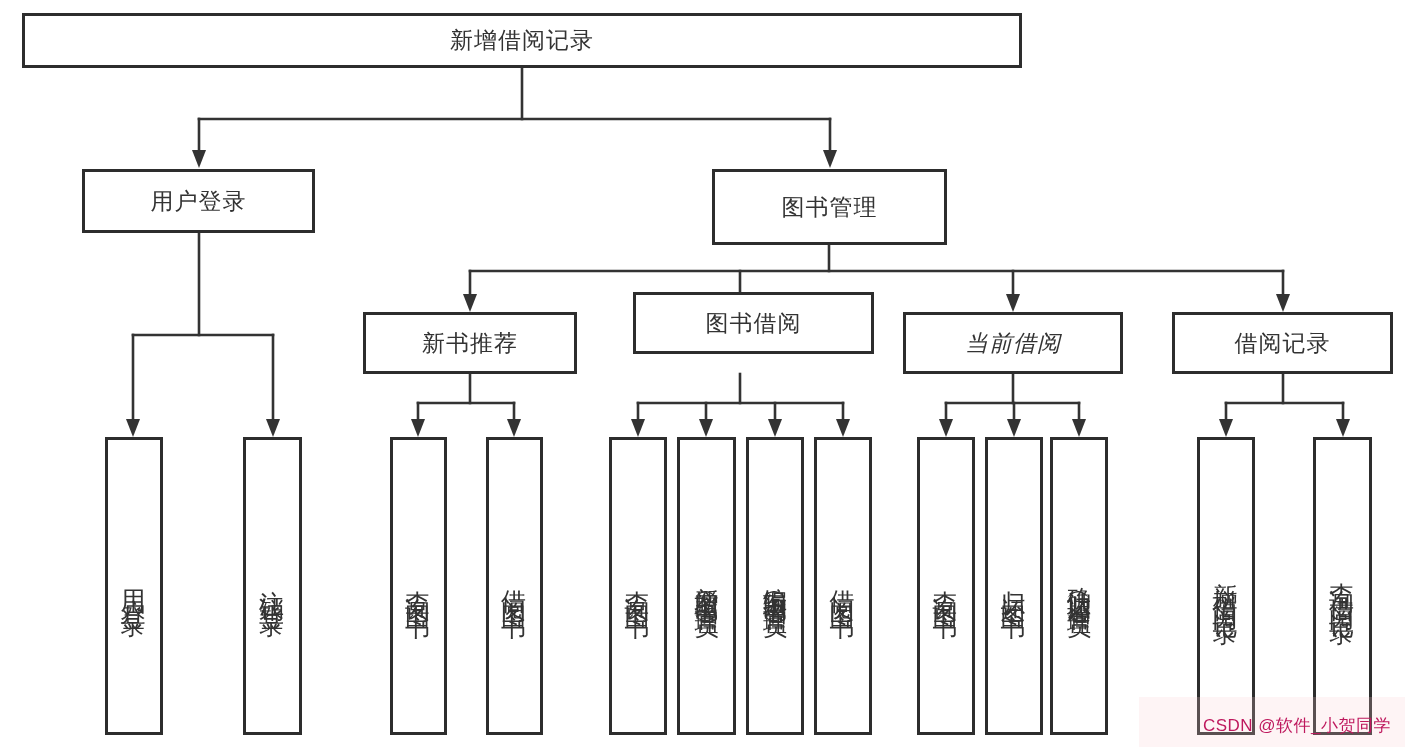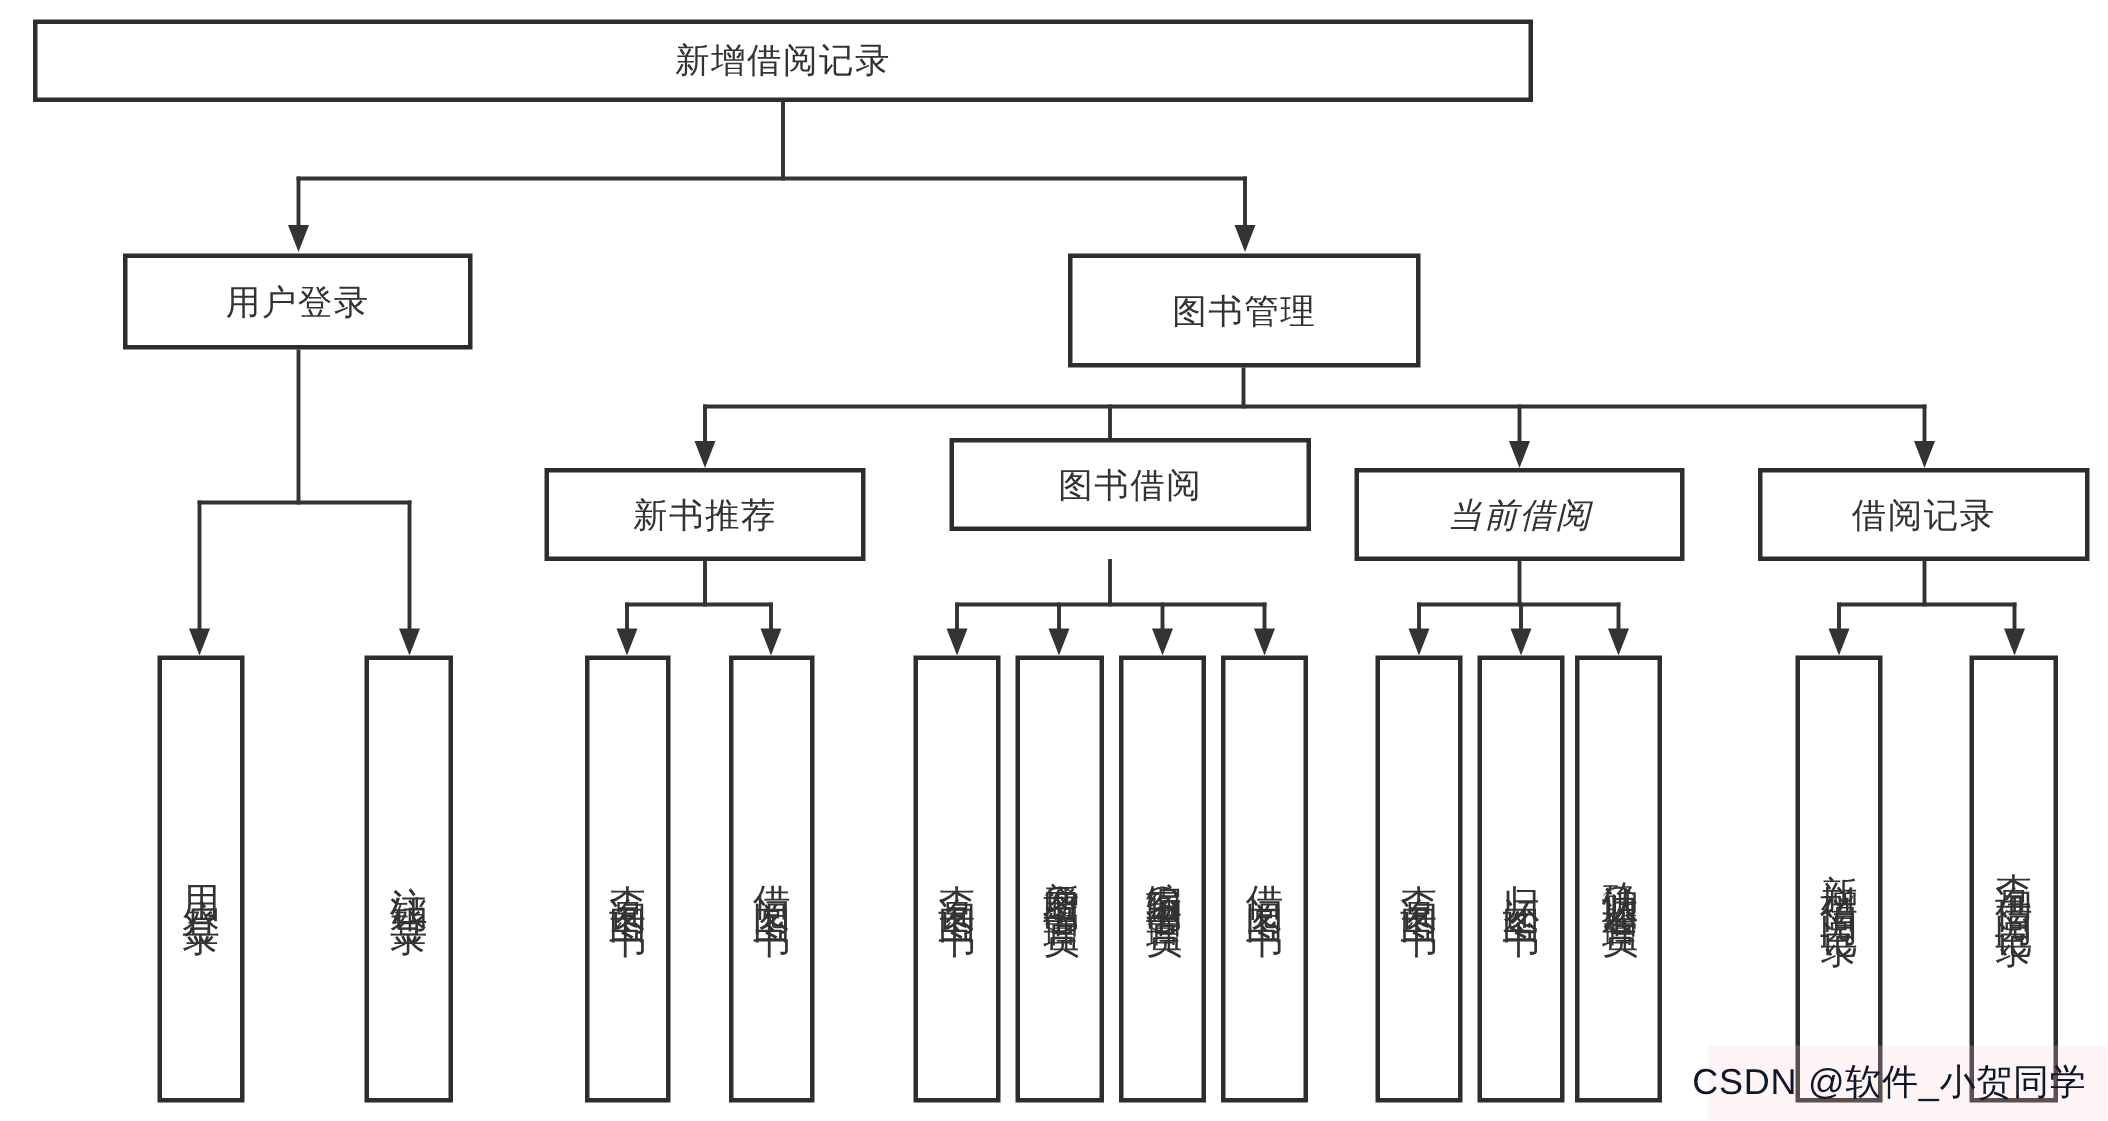--- a/index.html
+++ b/index.html
@@ -38,21 +38,21 @@
   .lf3{left:390px;width:57px;} .lf4{left:486px;width:57px;}
   .lf5{left:609px;} .lf6{left:677px;width:59px;} .lf7{left:746px;} .lf8{left:814px;}
   .lf9{left:917px;} .lf10{left:985px;} .lf11{left:1050px;}
   .lf12{left:1197px;} .lf13{left:1313px;width:59px;}
   .corner-tint{
     position:absolute;right:0;bottom:0;width:266px;height:50px;
     background:rgba(249,205,210,0.22);z-index:3;pointer-events:none;
   }
   .watermark{
     position:absolute;right:14px;bottom:10px;z-index:4;
-    font-size:24px;letter-spacing:0.5px;color:#0f172a;pointer-events:none;
+    font-size:17px;letter-spacing:0.5px;color:#be185d;pointer-events:none;
   }
 </style>
 </head>
 <body>
 
 <div id="stage">
 
   <svg class="connectors" width="1405" height="747" viewBox="0 0 1405 747" aria-hidden="true">
 
     <path d="M522 68 V119"></path>

